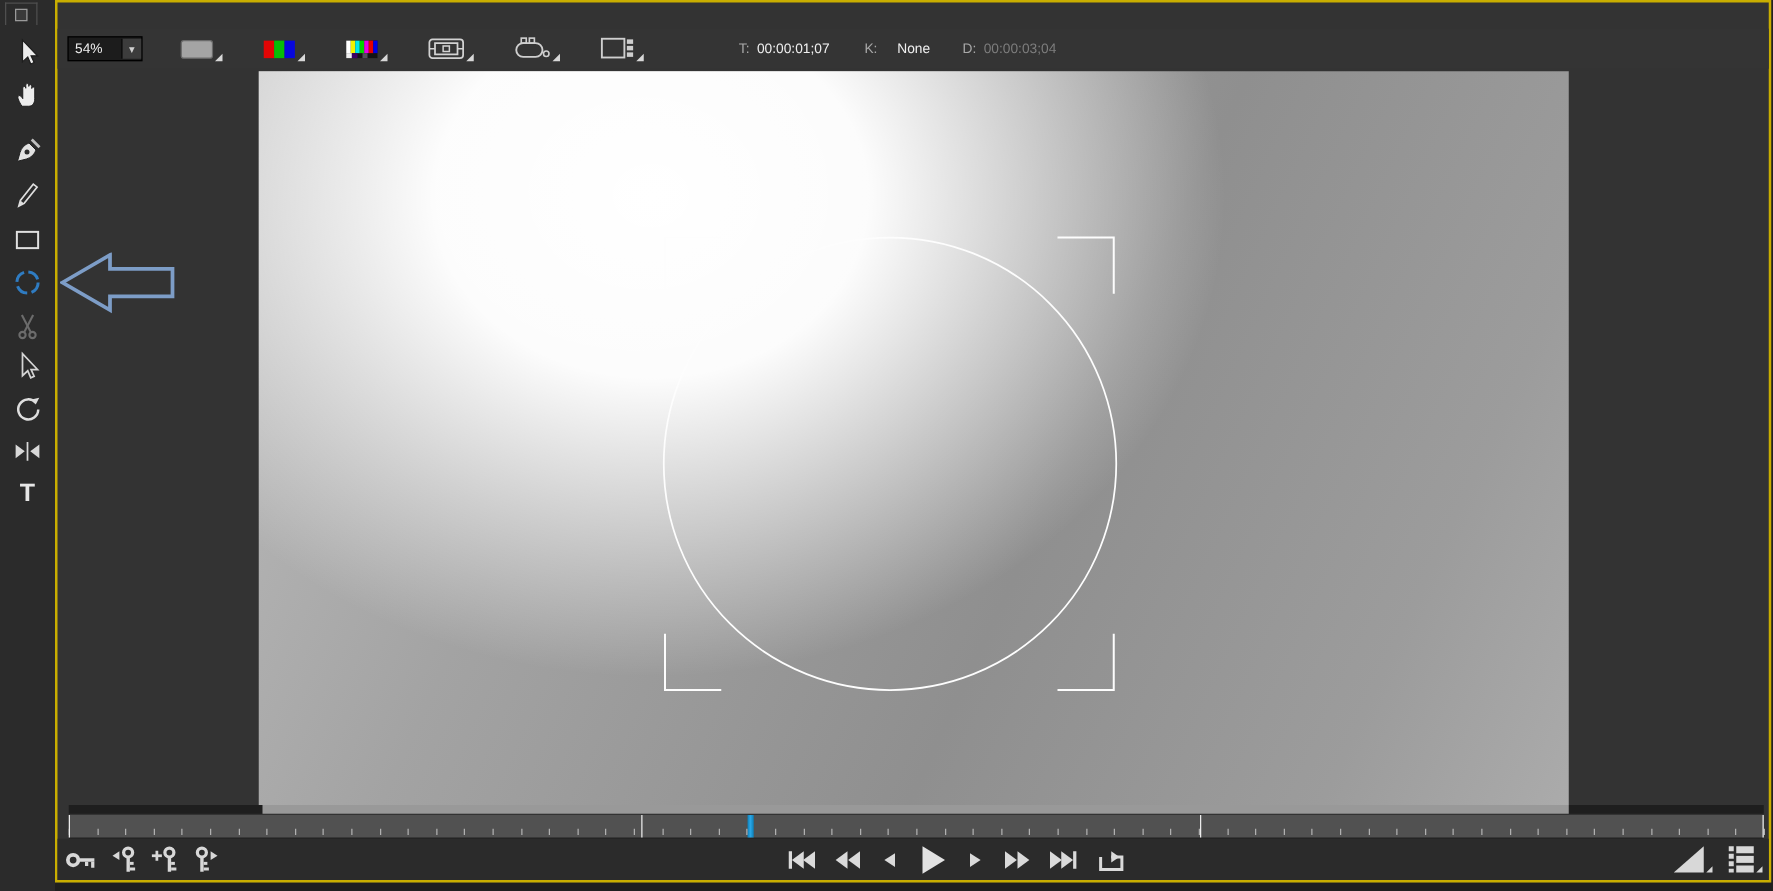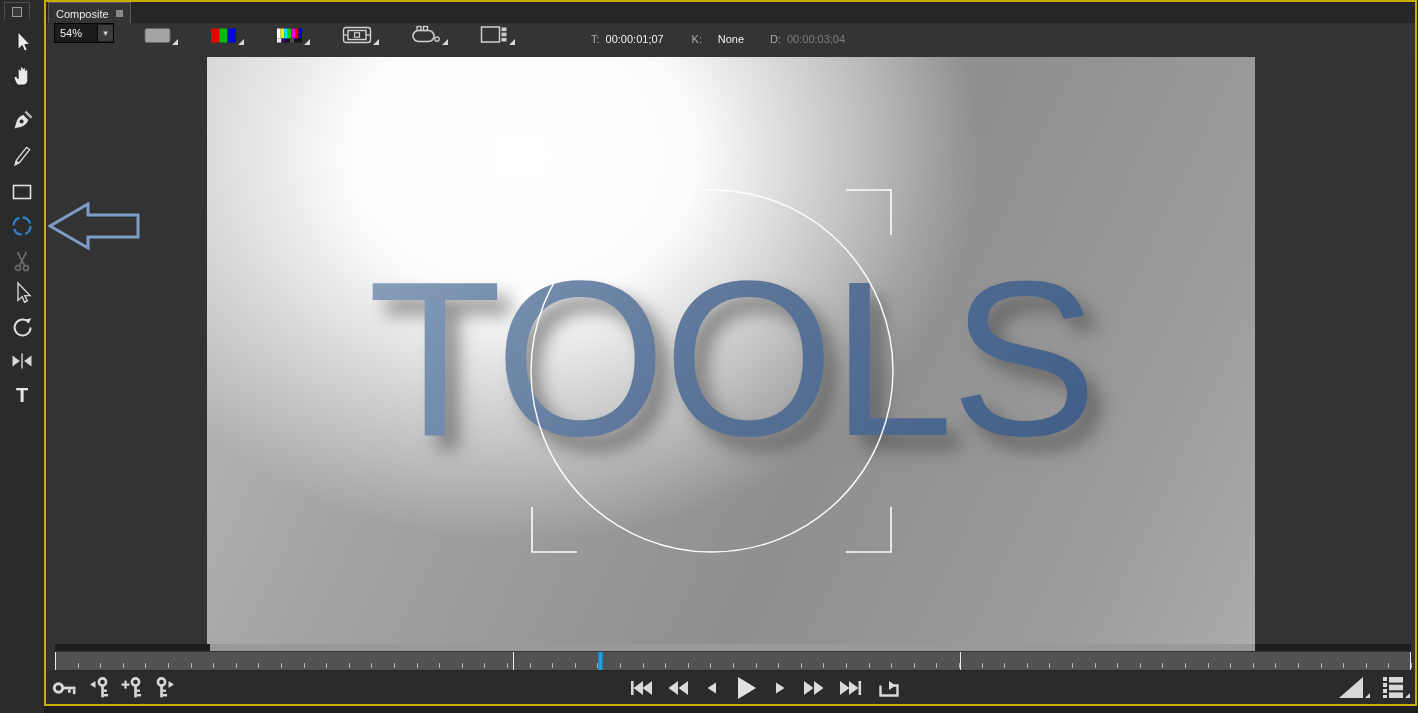--- a/index.html
+++ b/index.html
@@ -15,21 +15,21 @@
 
   
   .main-panel{position:absolute;left:44px;top:0;width:1373px;height:706px;background:#333333;border:2px solid var(--accent,#c9ae00);box-sizing:border-box;}
 
   
   .tab-bar{position:absolute;left:0;top:0;right:0;height:22px;background:#262626;}
   .tab{position:absolute;left:2px;top:0;height:21px;padding:0 7px;background:#343434;border:1px solid #5a5a5a;border-bottom:none;display:flex;align-items:center;gap:7px;color:#e8e8e8;font-size:11px;}
   .tab .tab-sq{width:7px;height:7px;background:#8a8a8a;display:inline-block;}
 
   
-  .top-toolbar{position:absolute;left:0;top:21px;right:0;height:32px;background:#343434;display:flex;gap:22px;padding-left:8px;box-sizing:border-box;}
+  .top-toolbar{position:absolute;left:0;top:21px;right:0;height:32px;background:#343434;display:flex;align-items:center;gap:22px;padding-left:8px;box-sizing:border-box;}
   .zoom-dd{width:58px;height:18px;background:#1c1c1c;border:1px solid #000;display:flex;align-items:center;color:#efefef;font-size:11px;}
   .zoom-dd .zv{flex:1;padding-left:5px;}
   .zoom-dd .dd-arrow{width:15px;height:16px;background:#3c3c3c;color:#d0d0d0;font-size:9px;display:flex;align-items:center;justify-content:center;border-left:1px solid #000;}
   .icon-btn{position:relative;height:24px;display:flex;align-items:flex-end;padding:0 2px;margin-left:6px;}
   .icon-btn svg{display:block;margin-bottom:3px;}
   .corner-tri{width:0;height:0;border-left:6px solid transparent;border-bottom:6px solid #d8d8d8;margin-left:1px;margin-bottom:2px;}
   .timecodes{display:flex;align-items:center;gap:6px;margin-left:42px;font-size:11px;color:#a8a8a8;}
   .timecodes .tc-val{color:#f0f0f0;min-width:70px;}
   .timecodes .tc-val.kval{min-width:46px;text-align:center;}
   .timecodes .tc-val.dim{color:#7d7d7d;}
@@ -136,26 +136,20 @@
         <line x1="12" y1="4.5" x2="12" y2="19.5" stroke="#d8d8d8" stroke-width="1.4"></line>
       </svg>
     </div>
     <div class="tool" style="top:383px">
       <span style="font-size:20px;font-weight:bold;color:#e6e6e6;line-height:22px;">T</span>
     </div>
   </div>
 
   <div class="main-panel">
 
-    <div class="tab-bar">
-      <div class="tab">
-        <span>Composite</span>
-        <span class="tab-sq"></span>
-      </div>
-    </div>
 
     <div class="top-toolbar">
       <div class="zoom-dd">
         <span class="zv">54%</span>
         <span class="dd-arrow">▾</span>
       </div>
 
       <div class="icon-btn">
         <svg width="27" height="17" viewBox="0 0 27 17">
           <rect x="1" y="1.5" width="25" height="14" rx="2" fill="#a4a4a4" stroke="#6a6a6a"></rect>
@@ -231,21 +225,20 @@
       </div>
     </div>
 
     <div class="annotation">
       <svg width="92" height="54" viewBox="0 0 92 54">
         <polygon class="annot-poly" points="2,24 40,2 40,13 90,13 90,35 40,35 40,46" fill="none" stroke="#7d9dc7" stroke-width="3"></polygon>
       </svg>
     </div>
 
     <div class="canvas">
-      <div class="canvas-title">TOOLS</div>
       <svg class="sel-overlay" viewBox="0 0 1048 587">
         <circle cx="505" cy="314" r="181" fill="none" stroke="#fdfdfd" stroke-width="1.4"></circle>
         <g stroke="#fdfdfd" stroke-width="1.6" fill="none">
           <path d="M325 178 L325 133 L370 133"></path>
           <path d="M639 133 L684 133 L684 178"></path>
           <path d="M325 450 L325 495 L370 495"></path>
           <path d="M639 495 L684 495 L684 450"></path>
         </g>
       </svg>
     </div>

